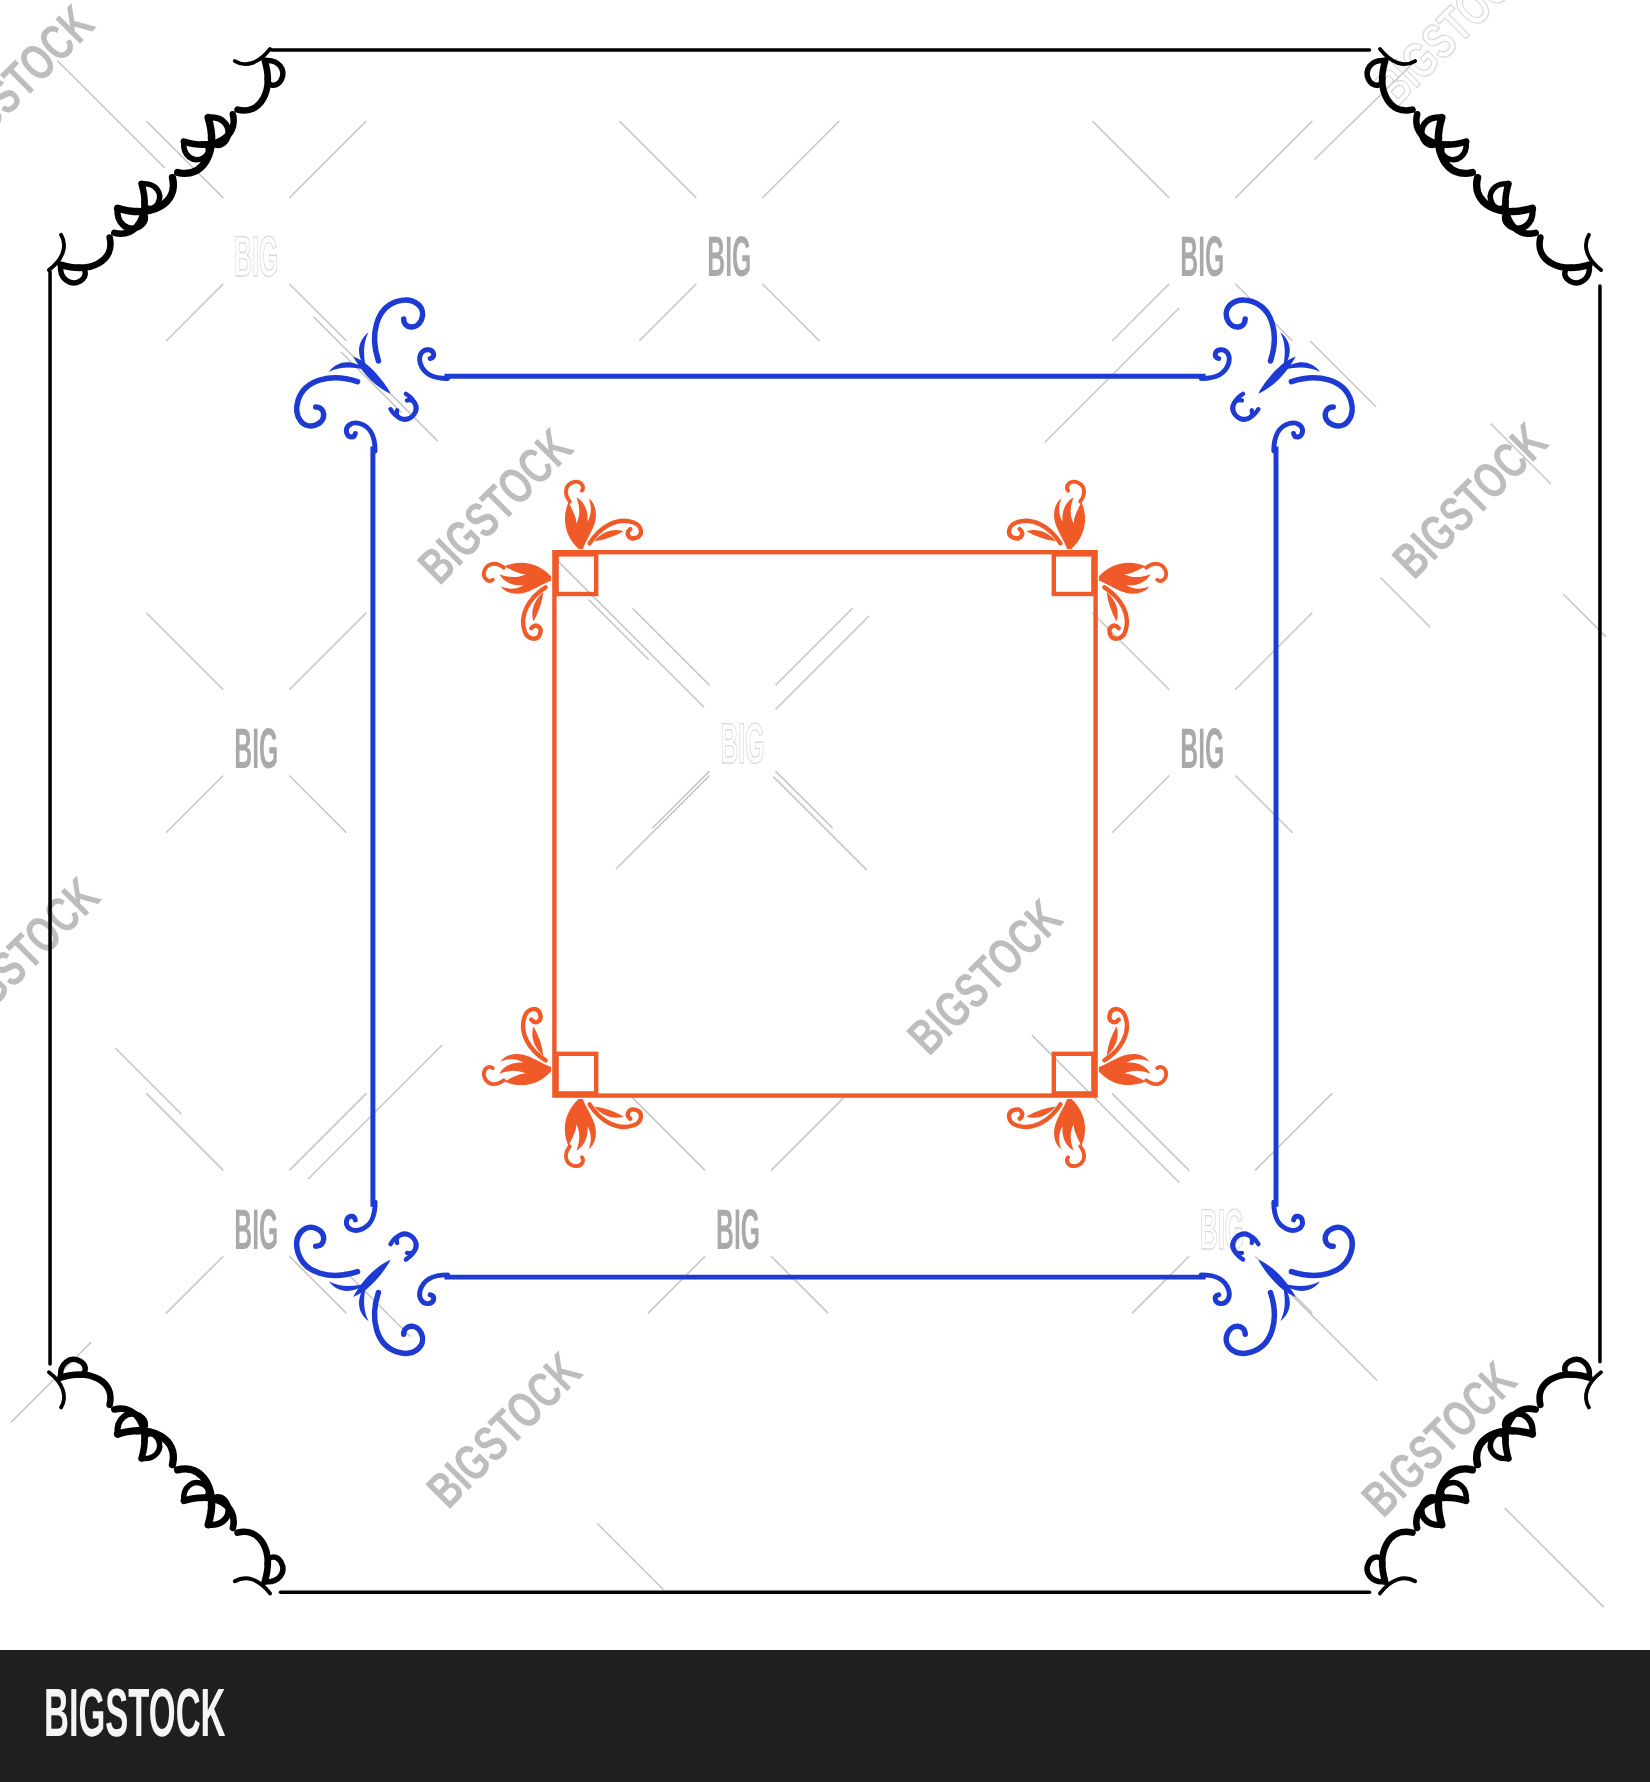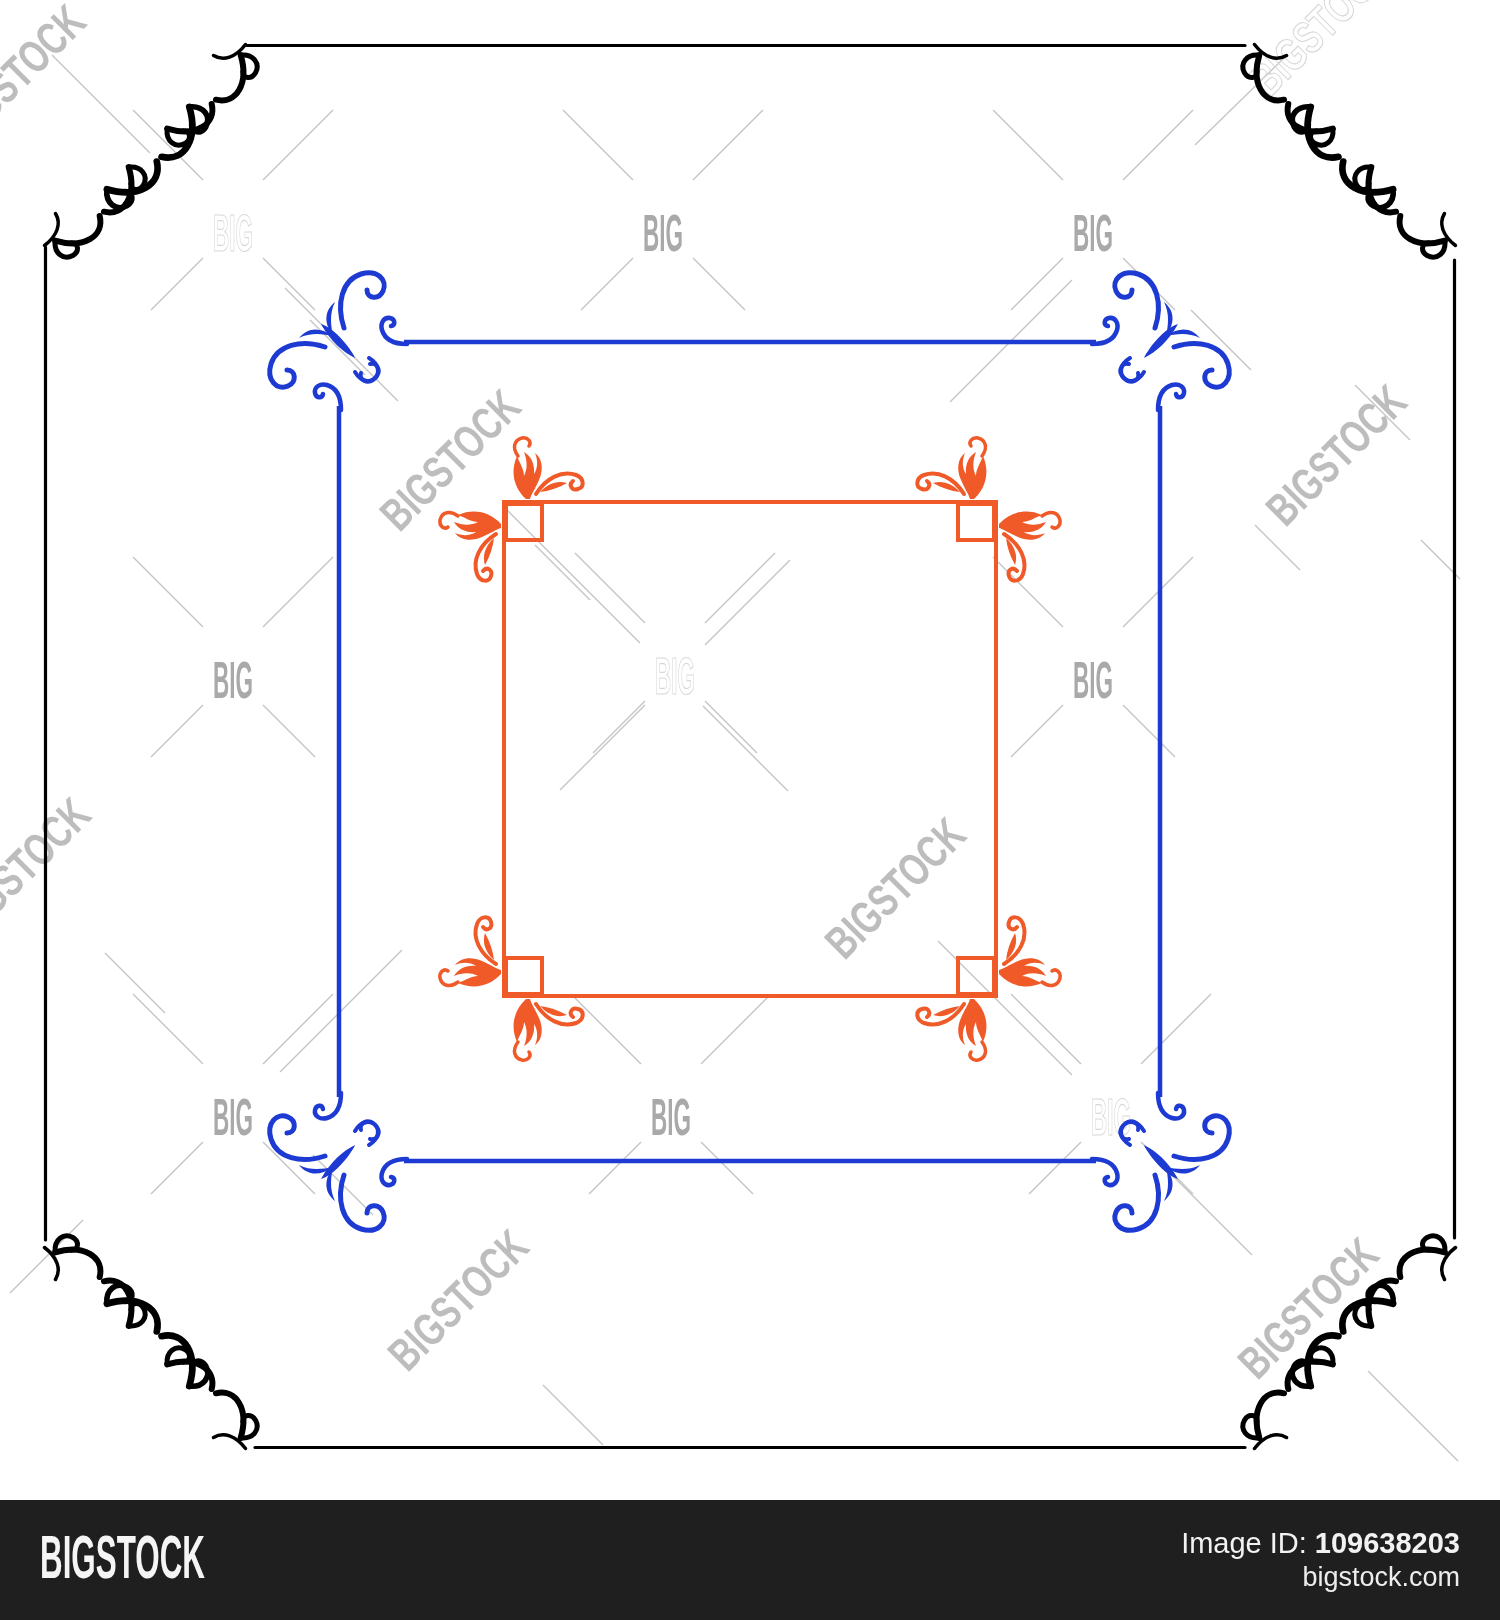--- a/index.html
+++ b/index.html
@@ -192,21 +192,15 @@
     <use href="#orange-corner" transform="translate(996,996) scale(-1,-1)"></use>
   </g>
 </svg>
 
 <div class="footer" style="background-color: rgb(31, 31, 31);">
   <div class="logo-wrap">
     <svg width="230" height="64" viewBox="0 0 230 64" xmlns="http://www.w3.org/2000/svg">
       <text x="0" y="50" font-size="62" font-weight="bold" font-family="Liberation Sans, sans-serif" textLength="165" lengthAdjust="spacingAndGlyphs" fill="#f5f5f5">BIGSTOCK</text>
     </svg>
   </div>
-  <div class="meta">
-    <div class="line1">
-      <span>Image ID:</span><span class="idnum">109638203</span>
-    </div>
-    <div class="line2">bigstock.com</div>
-  </div>
 </div>
 
 </div>
 
 </body></html>

